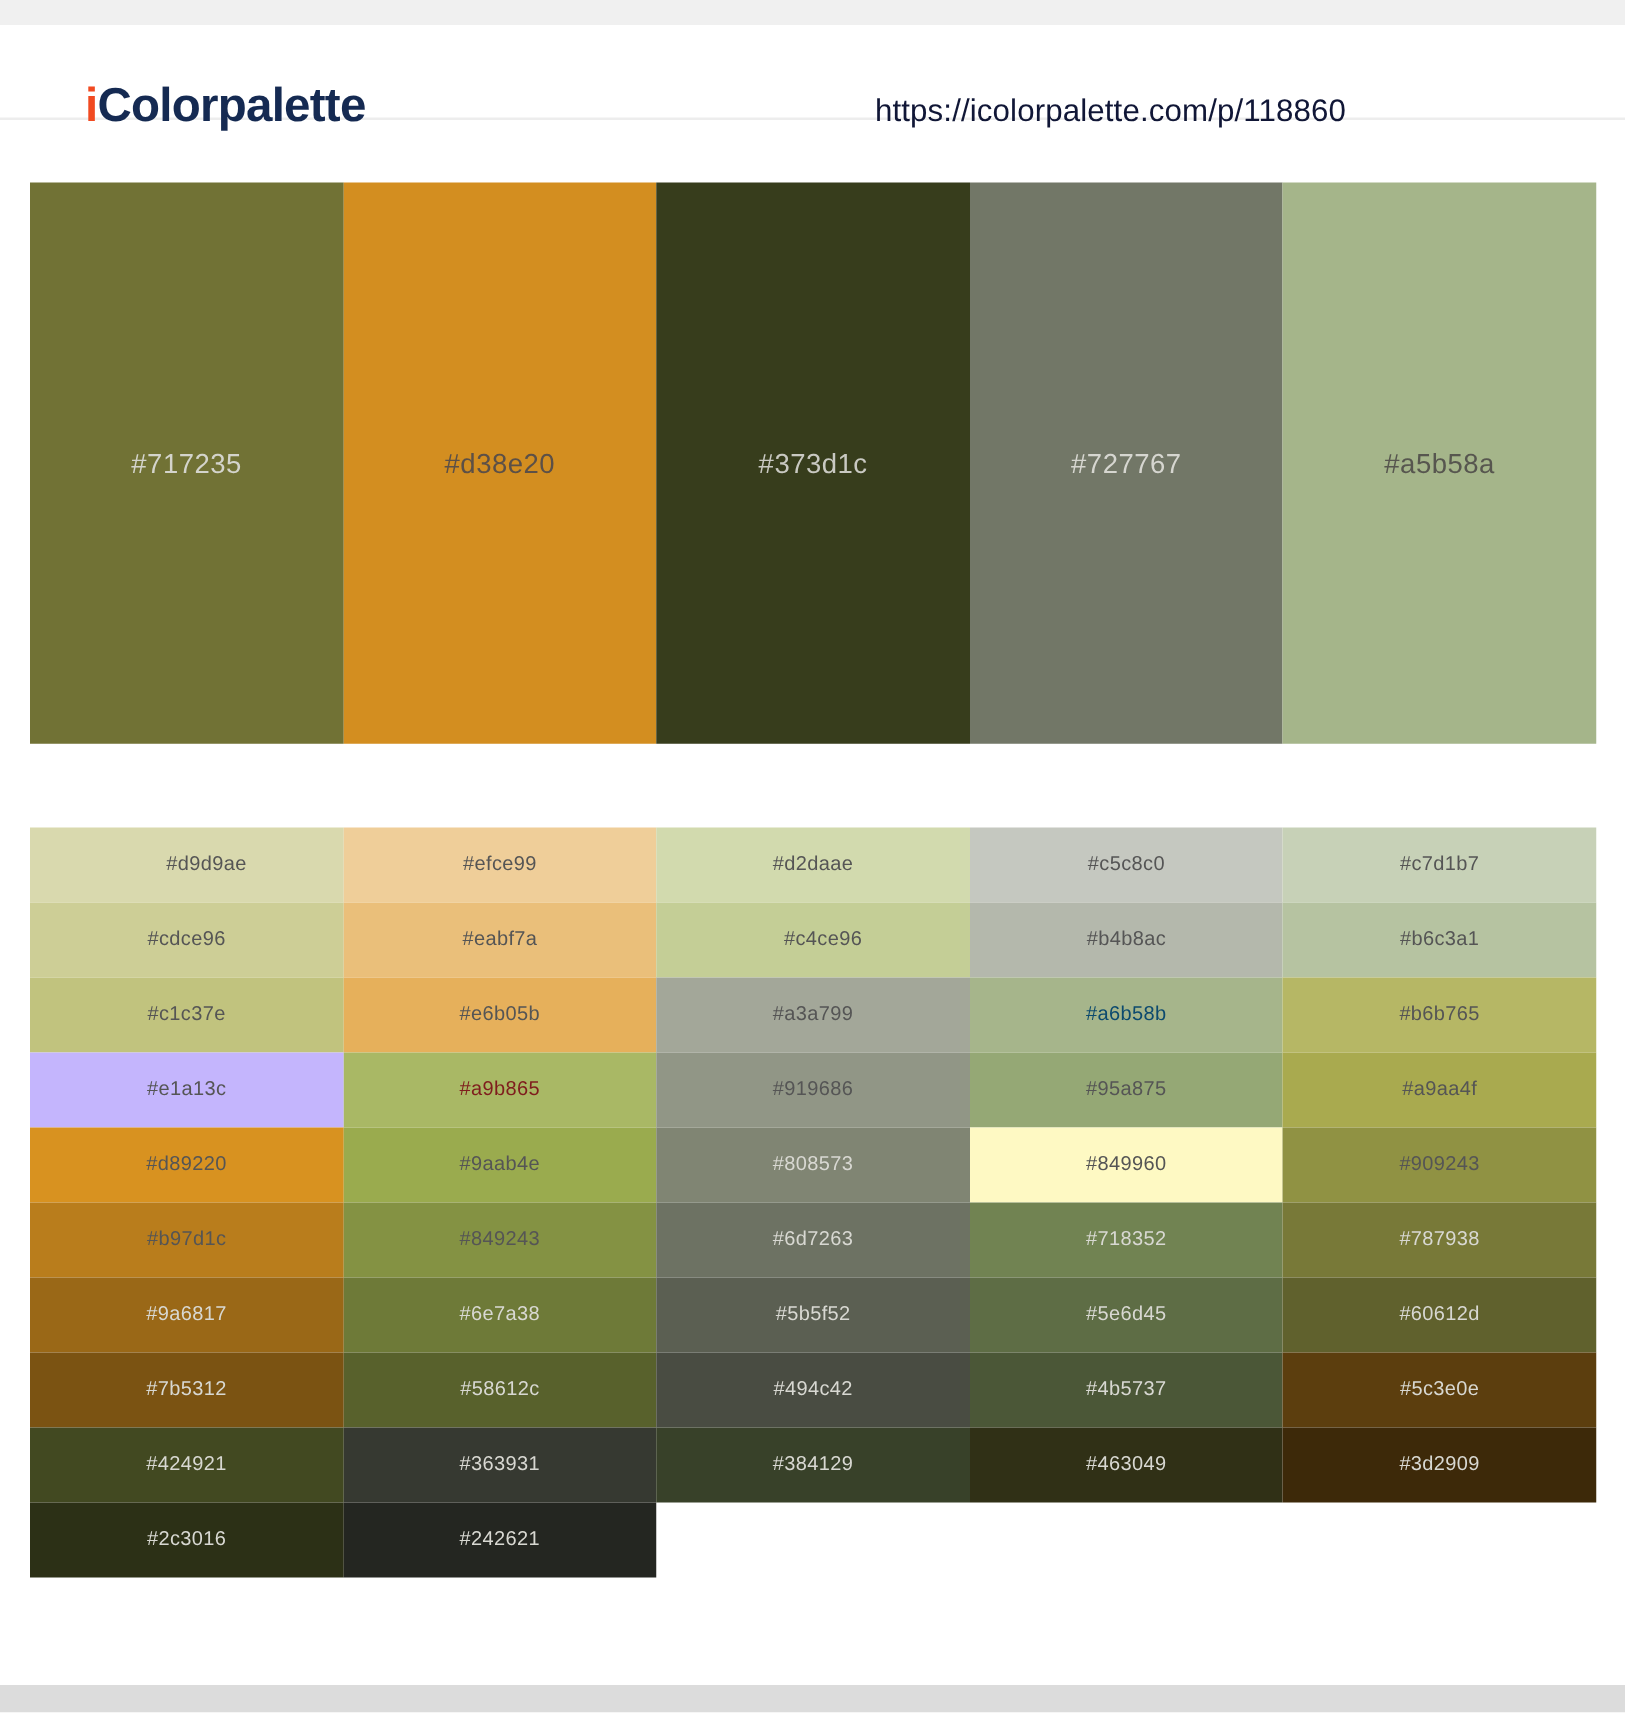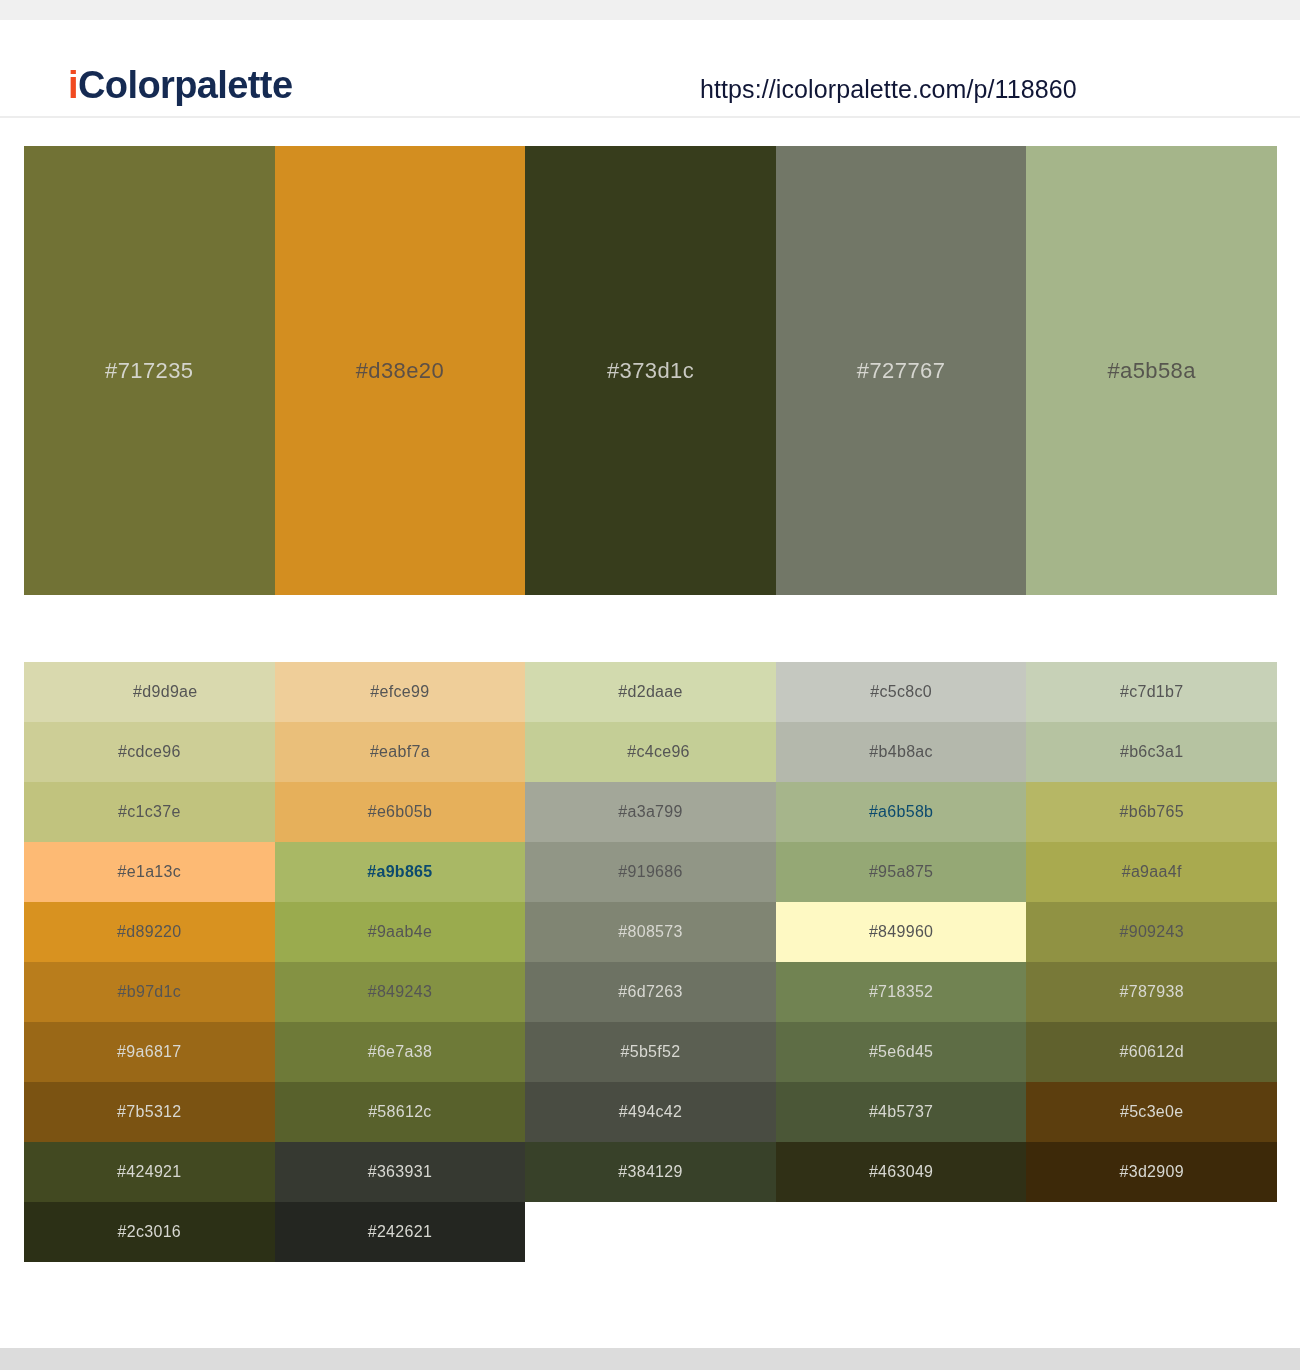--- a/index.html
+++ b/index.html
@@ -19,21 +19,21 @@
 
   
   .top-strip {
     height: 20px;
     background: #f0f0f0;
   }
 
   
   .site-header {
     position: relative;
-    height: 98px;
+    height: 76px;
     background: #ffffff;
     border-bottom: 2px solid #ededed;
   }
   .logo {
     position: absolute;
     left: 68px;
     top: 46px;
     font-size: 38px;
     font-weight: bold;
     letter-spacing: -0.6px;
@@ -174,25 +174,25 @@
       </div>
       <div class="shade-cell" style="background: rgb(163, 167, 153);">
         <span class="shade-label" style="color: rgb(85, 85, 85);">#a3a799</span>
       </div>
       <div class="shade-cell" style="background: rgb(166, 181, 139);">
         <span class="shade-label" style="color: #0c4a6e;">#a6b58b</span>
       </div>
       <div class="shade-cell" style="background: rgb(182, 183, 101);">
         <span class="shade-label" style="color: rgb(85, 85, 85);">#b6b765</span>
       </div>
-      <div class="shade-cell" style="background: #fdba74;">
+      <div class="shade-cell" style="background: #c4b5fd;">
         <span class="shade-label" style="color: rgb(85, 85, 85);">#e1a13c</span>
       </div>
       <div class="shade-cell" style="background: rgb(169, 184, 101);">
-        <span class="shade-label" style="color: #0c4a6e; font-weight: bold;">#a9b865</span>
+        <span class="shade-label" style="color: #7f1d1d;">#a9b865</span>
       </div>
       <div class="shade-cell" style="background: rgb(145, 150, 134);">
         <span class="shade-label" style="color: rgb(85, 85, 85);">#919686</span>
       </div>
       <div class="shade-cell" style="background: rgb(149, 168, 117);">
         <span class="shade-label" style="color: rgb(85, 85, 85);">#95a875</span>
       </div>
       <div class="shade-cell" style="background: rgb(169, 170, 79);">
         <span class="shade-label" style="color: rgb(85, 85, 85);">#a9aa4f</span>
       </div>

